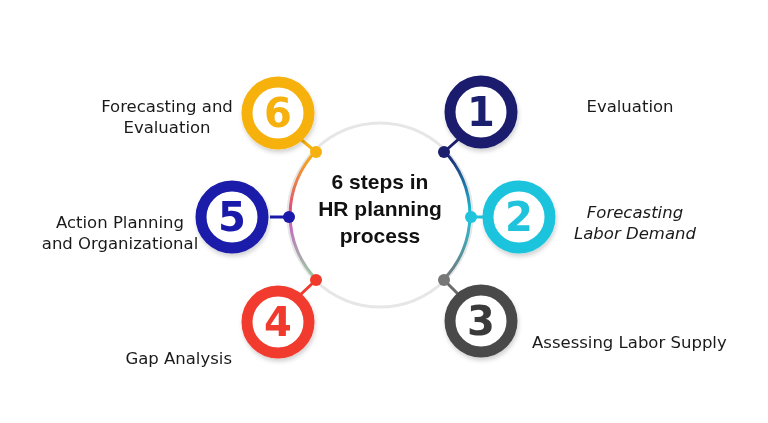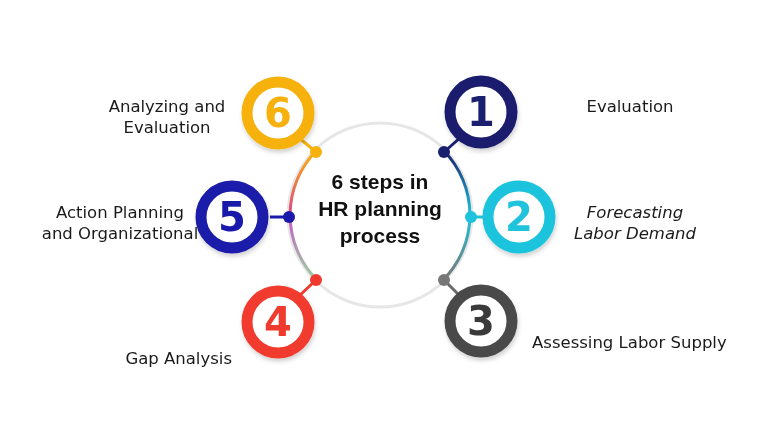--- a/index.html
+++ b/index.html
@@ -71,33 +71,33 @@
   </div>
 
   <div class="badge-num" style="left:278px; top:113px; color:#f7b10f;">6</div>
   <div class="badge-num" style="left:481px; top:112px; color:#1a1f6e;">1</div>
   <div class="badge-num" style="left:519px; top:217px; color:#1fc3dc;">2</div>
   <div class="badge-num" style="left:481px; top:321px; color:#3a3a3a;">3</div>
   <div class="badge-num" style="left:278px; top:322px; color:#f03a2e;">4</div>
   <div class="badge-num" style="left:232px; top:217px; color:#1a1aaa;">5</div>
 
   <div class="label center-align" style="left:92px; top:96px; width:150px;">
-    <div>Analyzing and</div>
+    <div>Forecasting and</div>
     <div>Evaluation</div>
   </div>
   <div class="label center-align" style="left:520px; top:96px; width:220px;">
     <div>Evaluation</div>
   </div>
   <div class="label center-align" style="left:565px; top:202px; width:140px;font-style:italic;">
     <div>Forecasting</div>
     <div>Labor Demand</div>
   </div>
   <div class="label" style="left:532px; top:332px; width:220px;">
     <div>Assessing Labor Supply</div>
   </div>
   <div class="label right-align" style="left:60px; top:348px; width:172px;">
     <div>Gap Analysis</div>
   </div>
-  <div class="label center-align" style="left:30px; top:202px; width:180px;">
+  <div class="label center-align" style="left:30px; top:212px; width:180px;">
     <div>Action Planning</div>
     <div>and Organizational</div>
   </div>
 </div>
 
 </body></html>

